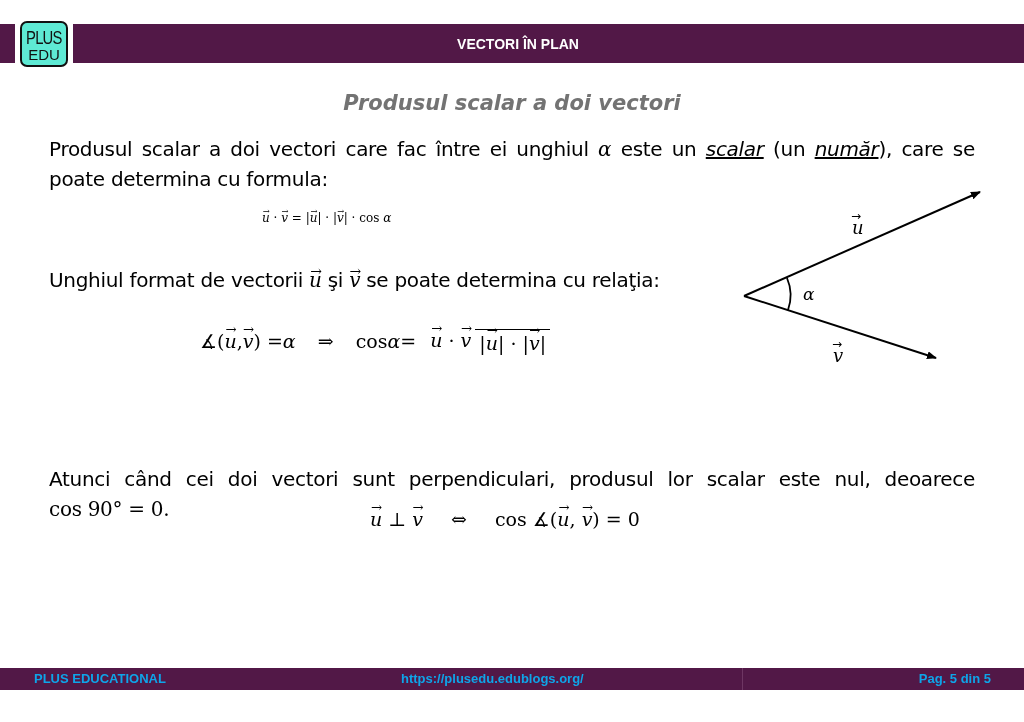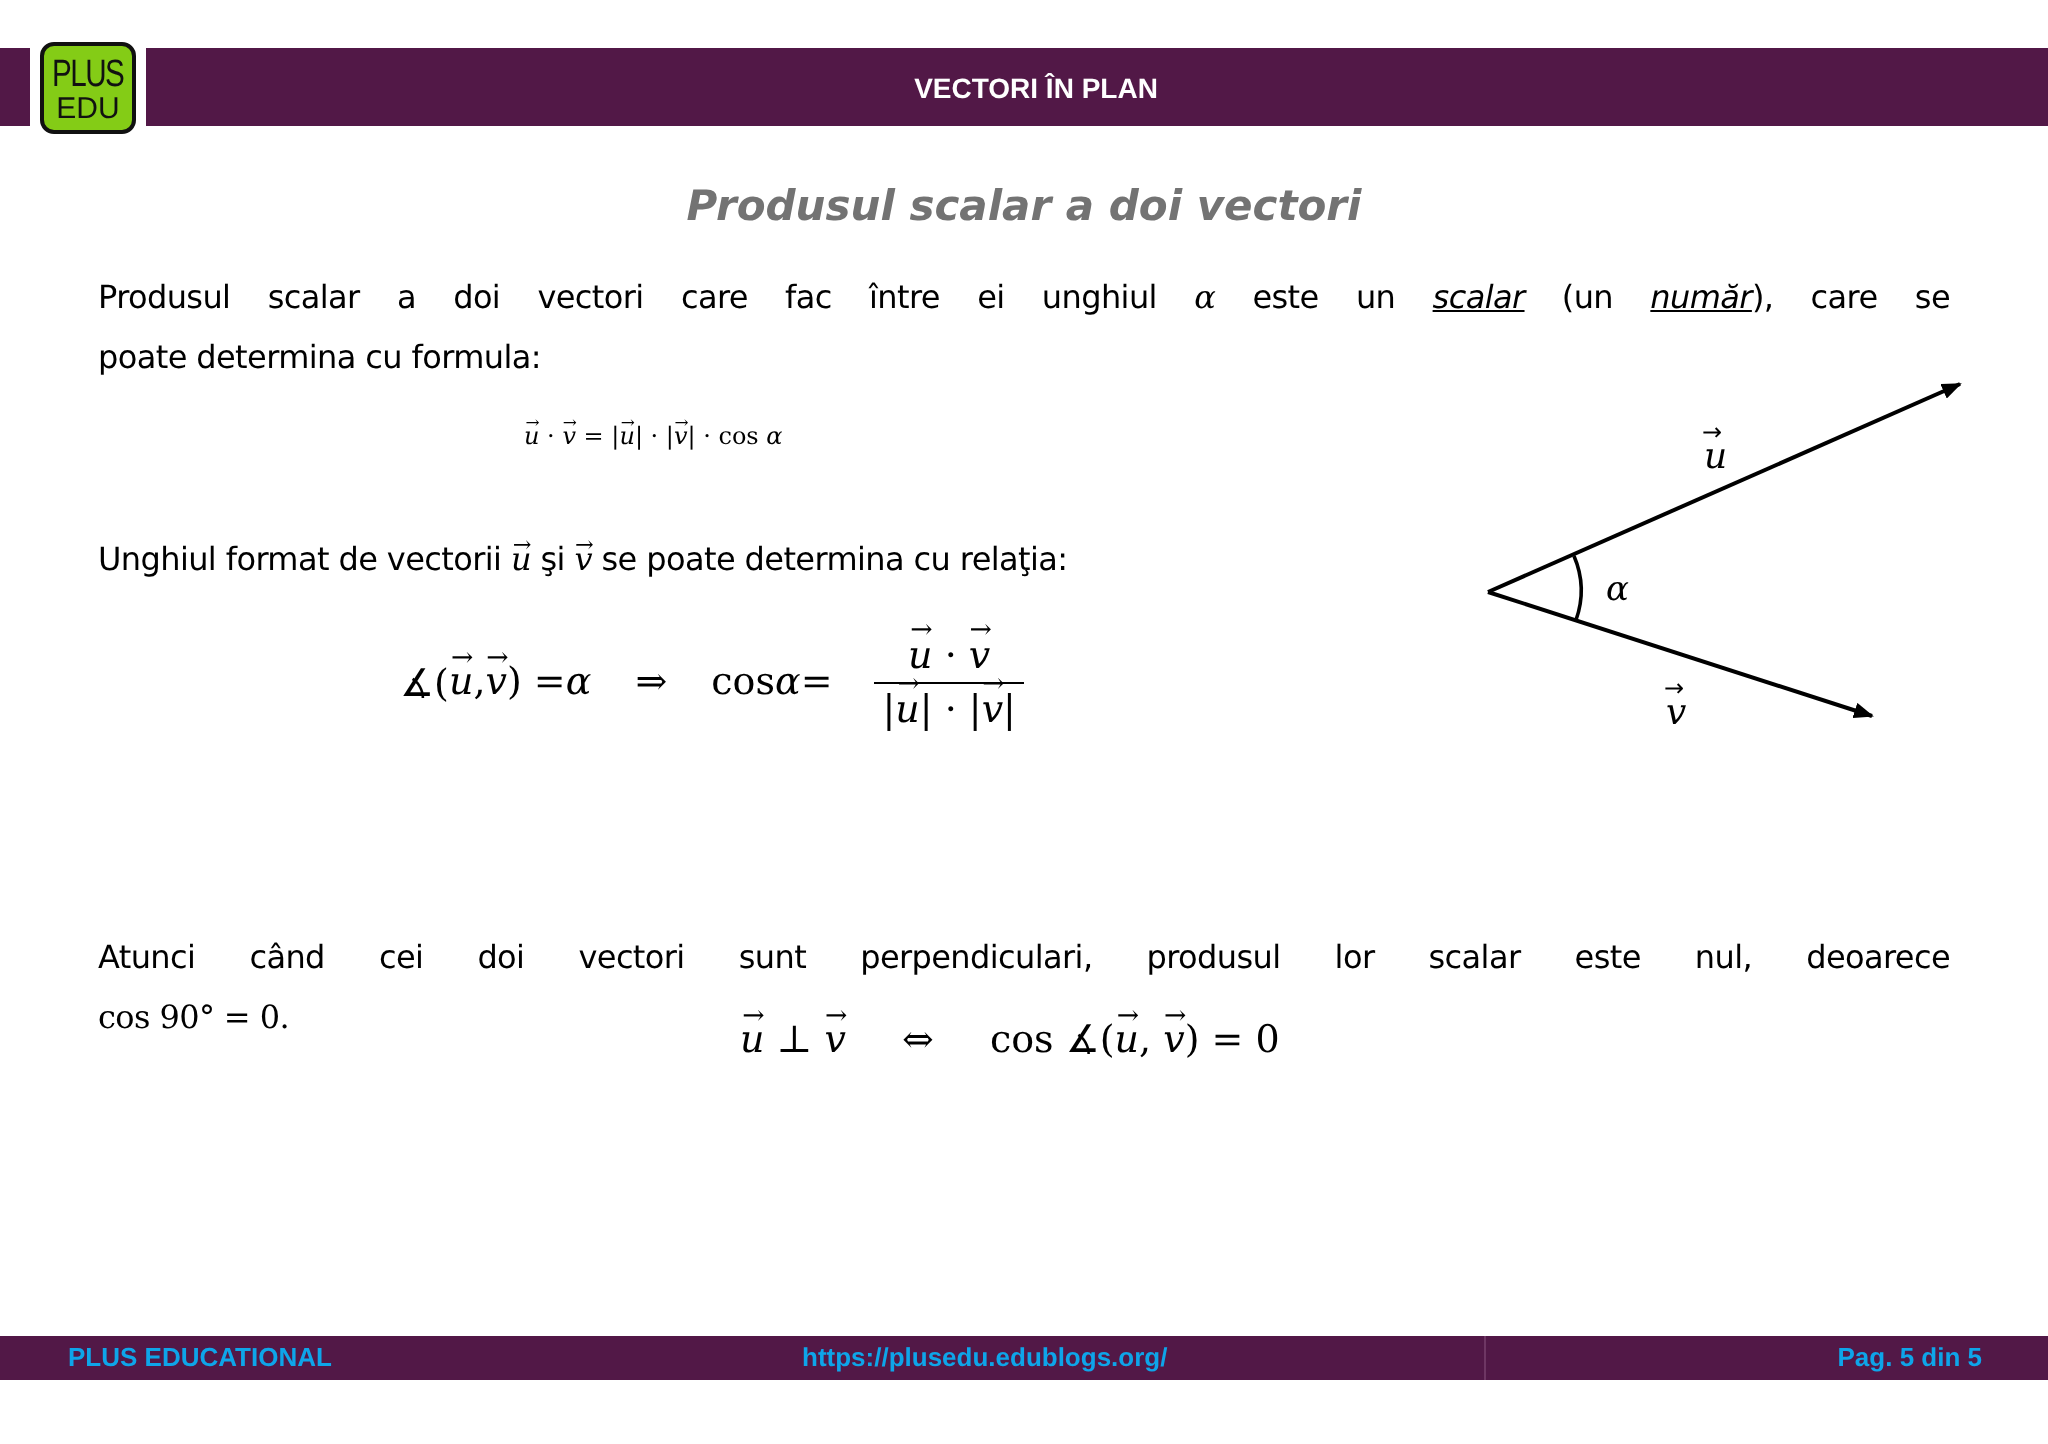--- a/index.html
+++ b/index.html
@@ -8,42 +8,42 @@
 
     .header-bar {
       position: absolute; left: 0; top: 24px; width: 1024px; height: 39px;
       background: #521847;
     }
     .header-gap {
       position: absolute; left: 15px; top: 24px; width: 58px; height: 39px; background: #ffffff;
     }
     .logo {
       position: absolute; left: 20px; top: 21px; width: 48px; height: 46px;
-      background: #84cc16; border: 2px solid #111; border-radius: 7px;
+      background: #5eead4; border: 2px solid #111; border-radius: 7px;
       display: flex; flex-direction: column; align-items: center; justify-content: center;
       font-family: "Liberation Sans", sans-serif; color: #111; line-height: 1;
     }
     .logo .l1 { font-size: 19px; letter-spacing: -1px; transform: scaleX(0.78); display: block; margin-top: 1px; }
     .logo .l2 { font-size: 15px; display: block; margin-top: 0px; }
     .header-title {
       position: absolute; left: 73px; top: 24px; width: 890px; height: 39px;
       display: flex; align-items: center; justify-content: center;
       color: #ffffff; font-weight: bold; font-size: 14px;
       font-family: "Liberation Sans", sans-serif;
     }
 
     .page-title {
       position: absolute; left: 0; top: 91px; width: 1024px; text-align: center;
       color: #737373; font-weight: bold; font-style: italic; font-size: 21px;
       font-family: "DejaVu Sans", sans-serif;
     }
 
     .para {
       position: absolute; left: 49px; width: 926px;
-      font-size: 16px; line-height: 30px; text-align: justify;
+      font-size: 20px; line-height: 30px; text-align: justify;
       font-family: "DejaVu Sans", sans-serif; letter-spacing: -0.3px;
     }
     .para-1 { top: 134px; }
     .para-1 .first-line { text-align-last: justify; display: block; }
     .para-3 { top: 428px; }
     .para-3 .first-line { text-align-last: justify; display: block; margin-top: 36px; }
     .para-2 { top: 265px; width: 640px; }
 
     .math { font-family: "DejaVu Serif", "Liberation Serif", serif; font-style: italic; }
     .math-up { font-family: "DejaVu Serif", "Liberation Serif", serif; font-style: normal; }
@@ -57,21 +57,21 @@
 
     .formula-1 {
       position: absolute; left: 262px; top: 211px; font-size: 12px;
       font-family: "DejaVu Serif", serif; white-space: nowrap;
     }
     .formula-2 {
       position: absolute; left: 200px; top: 310px; height: 62px; font-size: 19px;
       font-family: "DejaVu Serif", serif; white-space: nowrap;
       display: flex; align-items: center;
     }
-    .frac { display: inline-flex; flex-direction: column; align-items: center; margin-left: 21px; vertical-align: middle; }
+    .frac { display: inline-flex; flex-direction: row; align-items: center; margin-left: 10px; vertical-align: middle; }
     .frac .num { padding: 0 4px 2px; }
     .frac .den { border-top: 1.5px solid #000; padding: 2px 4px 0; }
     .formula-3 {
       position: absolute; left: 370px; top: 508px; font-size: 19px;
       font-family: "DejaVu Serif", serif; white-space: nowrap;
     }
     .sp { display: inline-block; width: 22px; }
 
     .diagram { position: absolute; left: 730px; top: 180px; width: 270px; height: 190px; }
 

